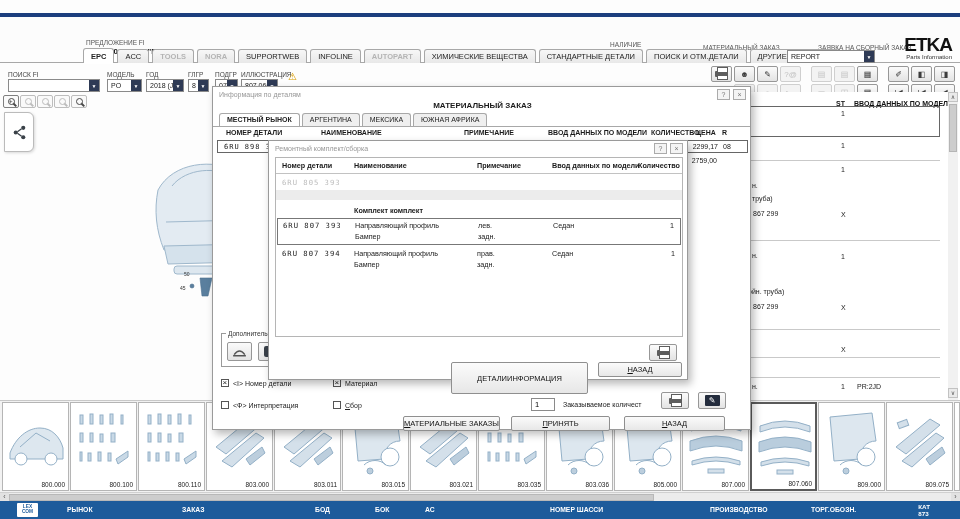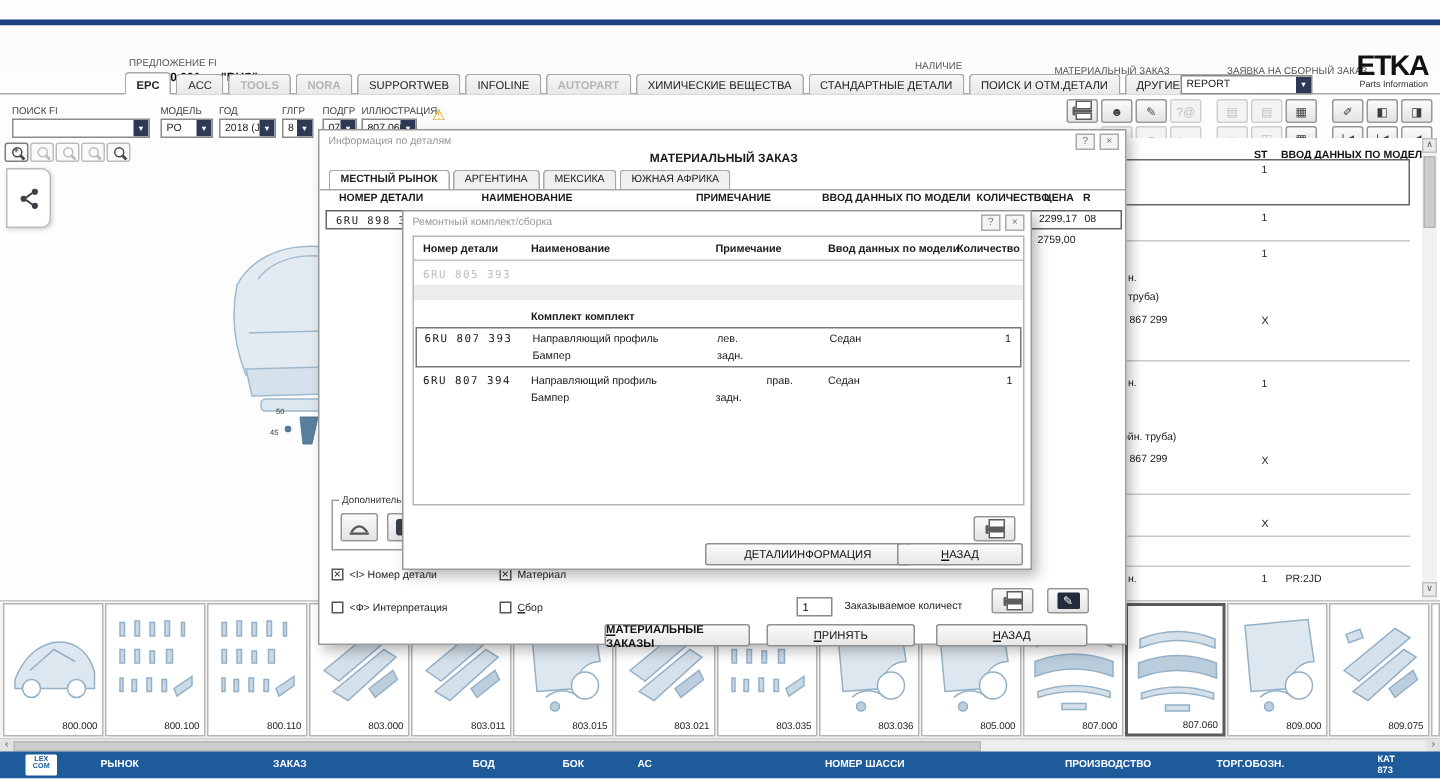--- a/index.html
+++ b/index.html
@@ -543,21 +543,21 @@
 
     <input class="qty-input" style="left: 318px; top: 311px;" value="1">
     <div class="abs" style="left:350px; top:314px; font-size:7px;">Заказываемое количест</div>
     <div class="icbtn" style="left:448px; top:305px; width:28px; height:17px;">
       <span class="ic-print"></span>
     </div>
     <div class="icbtn" style="left:485px; top:305px; width:28px; height:17px;">
       <span class="ic-edit">✎</span>
     </div>
 
-    <div class="btn abs ufirst" style="left:190px; top:329px; width:97px; height:15px;font-weight:bold;">
+    <div class="btn abs ufirst" style="left:190px; top:329px; width:97px; height:15px;">
       <span class="ufirst">МАТЕРИАЛЬНЫЕ ЗАКАЗЫ</span>
     </div>
     <div class="btn abs" style="left:298px; top:329px; width:99px; height:15px;">
       <span class="ufirst">ПРИНЯТЬ</span>
     </div>
     <div class="btn abs" style="left:411px; top:329px; width:101px; height:15px;">
       <span class="ufirst">НАЗАД</span>
     </div>
   </div>
 
@@ -585,30 +585,30 @@
         <span class="d2-cell" style="left:77px; top:13px;">Бампер</span>
         <span class="d2-cell" style="left:200px; top:2px;">лев.</span>
         <span class="d2-cell" style="left:200px; top:13px;">задн.</span>
         <span class="d2-cell" style="left:275px; top:2px;">Седан</span>
         <span class="d2-cell" style="right:6px; top:2px;">1</span>
       </div>
       <div class="abs" style="left:1px; top:89px; width:404px; height:27px;">
         <span class="d2-cell mono" style="left:5px; top:2px;">6RU 807 394</span>
         <span class="d2-cell" style="left:77px; top:2px;">Направляющий профиль</span>
         <span class="d2-cell" style="left:77px; top:13px;">Бампер</span>
-        <span class="d2-cell" style="left:200px; top:2px;margin-left:34px;">прав.</span>
+        <span class="d2-cell" style="left:200px; top:2px;">прав.</span>
         <span class="d2-cell" style="left:200px; top:13px;">задн.</span>
         <span class="d2-cell" style="left:275px; top:2px;">Седан</span>
         <span class="d2-cell" style="right:6px; top:2px;">1</span>
       </div>
     </div>
     <div class="icbtn" style="left:380px; top:203px; width:28px; height:17px;">
       <span class="ic-print"></span>
     </div>
-    <div class="btn abs" style="left:182px; top:221px; width:137px; height:15px;margin-left:19px;">
+    <div class="btn abs" style="left:182px; top:221px; width:137px; height:32px;">
       <span>ДЕТАЛИИНФОРМАЦИЯ</span>
     </div>
     <div class="btn abs" style="left:329px; top:221px; width:84px; height:15px;">
       <span class="ufirst">НАЗАД</span>
     </div>
   </div>
 
   <div class="statusbar">
     <div class="lexcom">
       <div>LEX</div>

